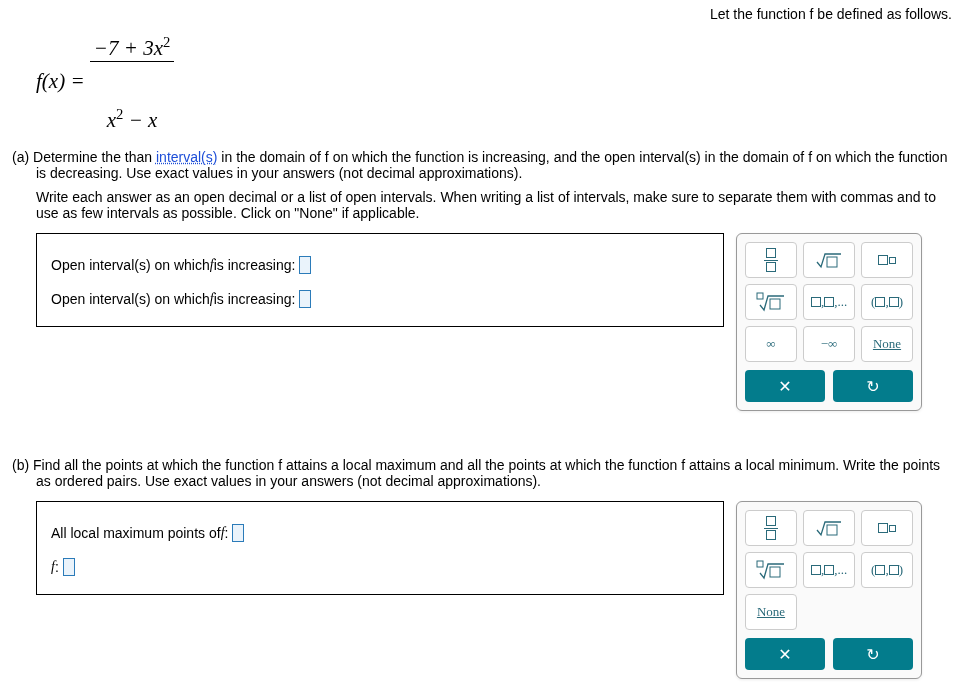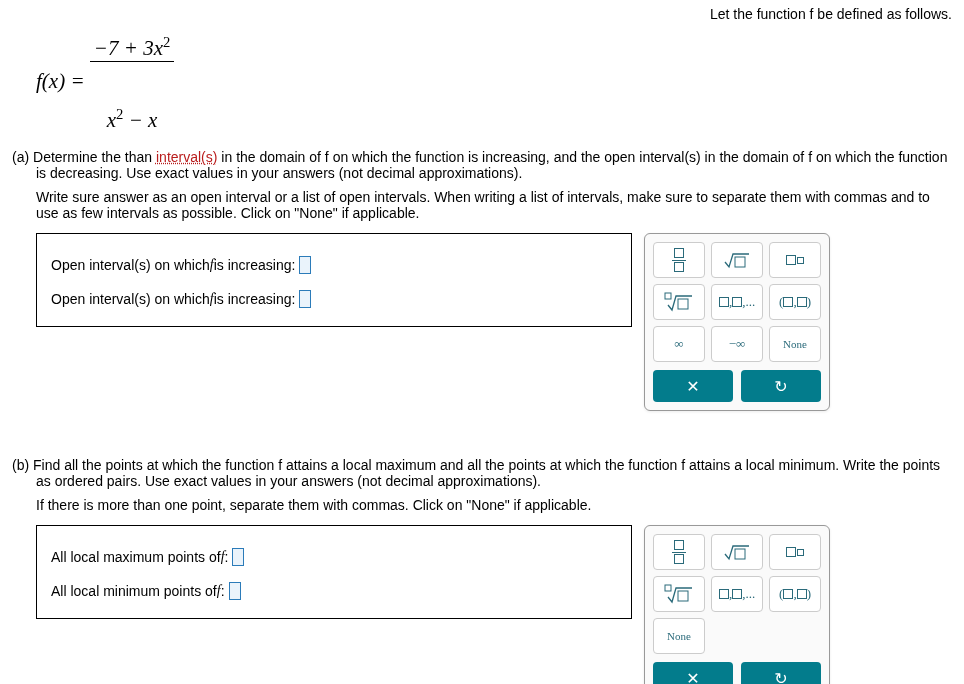--- a/index.html
+++ b/index.html
@@ -8,38 +8,38 @@
     .formula { margin: 12px 0 16px 24px; font-family: 'Times New Roman', serif; font-size: 21px; font-style: italic; }
     .frac { display: inline-block; vertical-align: middle; text-align: center; }
     .frac .num { display: block; border-bottom: 1px solid #000; padding: 0 4px; }
     .frac .den { display: block; padding: 0 4px; margin-top: 44px; }
     .sup { font-size: 0.7em; vertical-align: super; font-style: normal;}
     .part { margin-bottom: 18px; }
     .part-label { display: inline; }
     .part-text { display: inline; }
     .part-body { margin-left: 24px; }
     .sub-text { margin-top: 8px; }
-    a.link { color: #b91c1c; text-decoration: underline dotted; }
+    a.link { color: #1d4ed8; text-decoration: underline dotted; }
     .row-container { display: flex; gap: 12px; margin-top: 12px; align-items: flex-start; }
-    .answer-box { border: 1px solid #000; padding: 12px 14px; flex: 0 0 auto; width: 596px; }
+    .answer-box { border: 1px solid #000; padding: 12px 14px; flex: 0 0 auto; width: 688px; }
     .answer-line { display: flex; align-items: center; margin: 10px 0 16px; }
     .answer-line:last-child { margin-bottom: 6px;}
     .fi { font-family: 'Times New Roman', serif; font-style: italic; }
     .input-slot { display: inline-block; width: 12px; height: 18px; border: 1px solid #2b7bb9; background: #eaf3fb; margin-left: 4px; vertical-align: middle; }
     .palette { border: 1px solid #999; border-radius: 6px; padding: 8px; width: 186px; background: #fafafa; box-shadow: 0 1px 3px rgba(0,0,0,0.08);}
     .palette-grid { display: grid; grid-template-columns: repeat(3, 1fr); gap: 6px; }
     .pbtn { border: 1px solid #ccc; border-radius: 4px; height: 36px; display: flex; align-items: center; justify-content: center; font-size: 13px; color: #2a6a7a; background: #fff; cursor: pointer; font-family: 'Times New Roman', serif; }
     .pbtn .box { display:inline-block; width:10px; height:10px; border:1px solid #2a6a7a; }
     .pbtn .box-sm { display:inline-block; width:7px; height:7px; border:1px solid #2a6a7a; }
     .pbtn .stack { display:flex; flex-direction:column; align-items:center; line-height:1;}
     .pbtn .stack .num1 { border-bottom:1px solid #2a6a7a; padding:0 2px;}
     .pbtn svg { display:block; }
     .palette-actions { display: flex; gap: 8px; margin-top: 8px; justify-content: center;}
     .abtn { flex:1; height: 32px; border: none; border-radius: 4px; background: #037c8c; color: #fff; display: flex; align-items: center; justify-content: center; cursor: pointer; font-size: 16px; }
-    .none-text { font-size: 11px; color:#2a6a7a;}
+    .none-text { font-size: 13px; color:#2a6a7a;text-decoration:underline;}
     .sep { height: 28px; }
   </style>
 </head>
 <body>
 
 <div class="intro">Let the function f be defined as follows.</div>
 
 <div class="formula">
   <span>f(x) =</span>
   <span class="frac">
@@ -47,21 +47,21 @@
     <span class="den"><span>x</span><span class="sup">2</span><span> − x</span></span>
   </span>
 </div>
 
 <div class="part">
   <div class="part-body">
     <span class="part-label" style="margin-left:-24px;">(a)</span>
     <span class="part-text">
       <span>Determine the than </span><a href="#" class="link">interval(s)</a><span> in the domain of f on which the function is increasing, and the open interval(s) in the domain of f on which the function is decreasing. Use exact values in your answers (not decimal approximations).</span>
     </span>
-    <div class="sub-text">Write sure answer as an open interval or a list of open intervals. When writing a list of intervals, make sure to separate them with commas and to use as few intervals as possible. Click on "None" if applicable.</div>
+    <div class="sub-text">Write each answer as an open decimal or a list of open intervals. When writing a list of intervals, make sure to separate them with commas and to use as few intervals as possible. Click on "None" if applicable.</div>
 
     <div class="row-container">
       <div class="answer-box">
         <div class="answer-line">
           <span>Open interval(s) on which </span>
             <span class="fi">f</span>
             <span> is increasing:</span>
           <span class="input-slot"></span>
         </div>
         <div class="answer-line">
@@ -124,32 +124,30 @@
     </div>
   </div>
 </div>
 
 <div class="sep"></div>
 
 <div class="part">
   <div class="part-body">
     <span class="part-label" style="margin-left:-24px;">(b)</span>
     <span class="part-text">Find all the points at which the function f attains a local maximum and all the points at which the function f attains a local minimum. Write the points as ordered pairs. Use exact values in your answers (not decimal approximations).</span>
-    <div class="sub-text">If there is more than one point, separate them with commas. Click on "None" if applicable.</div>
 
     <div class="row-container">
       <div class="answer-box">
         <div class="answer-line">
           <span>All local maximum points of </span>
             <span class="fi">f</span>
             <span>:</span>
           <span class="input-slot"></span>
         </div>
         <div class="answer-line">
-          <span>All local minimum points of </span>
             <span class="fi">f</span>
             <span>:</span>
           <span class="input-slot"></span>
         </div>
       </div>
 
       <div class="palette">
         <div class="palette-grid">
           <div class="pbtn">
               <span class="stack">

